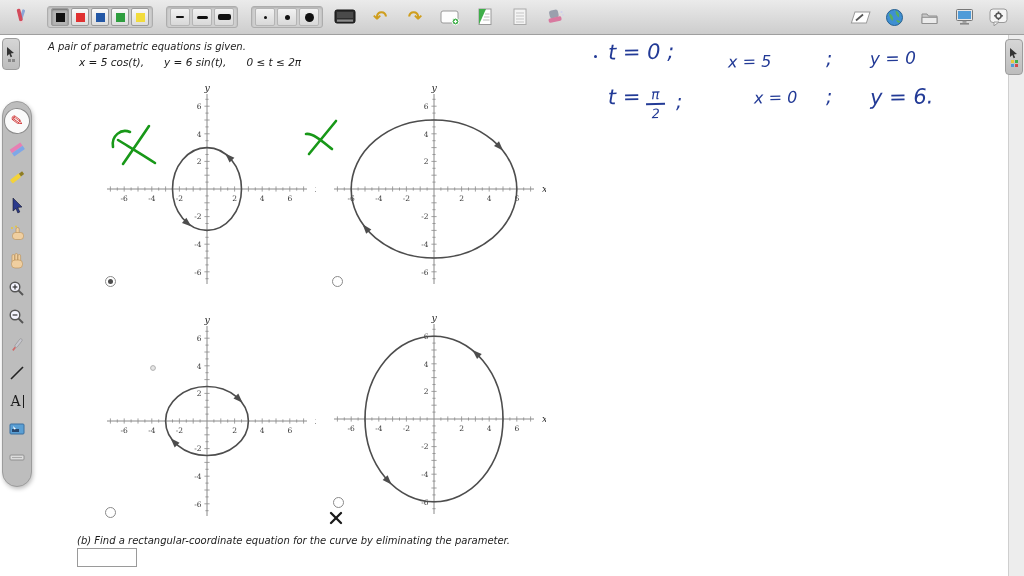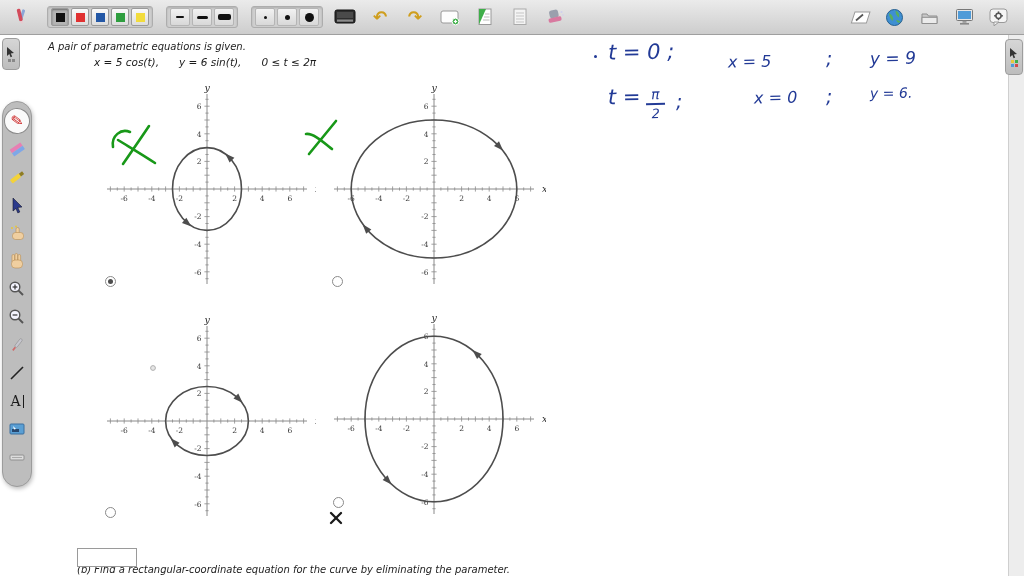--- a/index.html
+++ b/index.html
@@ -329,48 +329,48 @@
         </div>
         <div class="tool">
           <svg width="18" height="18">
             <rect x="2" y="7" width="14" height="5" rx="1" fill="#dcdcdc" stroke="#909090"></rect>
             <line x1="4" y1="9.5" x2="14" y2="9.5" stroke="#aaa"></line>
           </svg>
         </div>
       </div>
 
     <div class="ptext" style="left:48px;top:6px;">A pair of parametric equations is given.</div>
-    <div class="eq" style="left:94px;top:21px;text-align:center;">
+    <div class="eq" style="left:79px;top:21px;text-align:center;">
       <span>x = 5 cos(t),</span><span>y = 6 sin(t),</span><span>0 ≤ t ≤ 2π</span>
     </div>
 
     <div class="radio checked" id="radio-A" style="left:105px;top:241px;"></div>
     <div class="radio" id="radio-B" style="left:332px;top:241px;"></div>
     <div class="radio" id="radio-C" style="left:105px;top:472px;"></div>
     <div class="radio" id="radio-D" style="left:333px;top:462px;"></div>
 
-    <div class="ptext" style="left:77px;top:500px;margin-top:29px;">(b) Find a rectangular-coordinate equation for the curve by eliminating the parameter.</div>
+    <div class="ptext" style="left:77px;top:500px;">(b) Find a rectangular-coordinate equation for the curve by eliminating the parameter.</div>
     <input class="answer-box" value="" style="">
 
     <div class="inkdot" style="left: 594px; top: 20px; background: rgb(34, 58, 150);"></div>
     <span class="ink" style="left: 608px; top: 5px; font-size: 21px; color: rgb(34, 58, 150);">t = 0 ;</span>
     <span class="ink" style="left: 728px; top: 17px; font-size: 16px; color: rgb(34, 58, 150);">x = 5</span>
     <span class="ink" style="left: 826px; top: 12px; font-size: 19px; color: rgb(34, 58, 150);">;</span>
-    <span class="ink" style="left: 870px; top: 13px; font-size: 17px; color: rgb(34, 58, 150);">y = 9</span>
+    <span class="ink" style="left: 870px; top: 13px; font-size: 17px; color: rgb(34, 58, 150);">y = 0</span>
 
     <span class="ink" style="left: 608px; top: 50px; font-size: 21px; color: rgb(34, 58, 150);">t =</span>
     <span class="frac ink-frac" style="left:646px;top:51px;">
       <span class="ink-frac-num" style="font-size: 14px; font-style: italic; color: rgb(34, 58, 150);">π</span>
       <span class="bar" style="background: rgb(34, 58, 150);"></span>
       <span class="ink-frac-den" style="font-size: 13px; font-style: italic; color: rgb(34, 58, 150);">2</span>
     </span>
     <span class="ink" style="left: 676px; top: 55px; font-size: 19px; color: rgb(34, 58, 150);">;</span>
     <span class="ink" style="left: 754px; top: 53px; font-size: 16px; color: rgb(34, 58, 150);">x = 0</span>
     <span class="ink" style="left: 826px; top: 50px; font-size: 19px; color: rgb(34, 58, 150);">;</span>
-    <span class="ink" style="left: 870px; top: 50px; font-size: 14px; color: rgb(34, 58, 150);">y = 6.</span>
+    <span class="ink" style="left: 870px; top: 50px; font-size: 21px; color: rgb(34, 58, 150);">y = 6.</span>
 
     <svg class="overlay" width="1024" height="541">
       <g fill="none" stroke-linecap="round" stroke-width="2.6">
         <path class="green-ink" d="M 149,91 C 141,103 132,116 123,129" stroke="#189818"></path>
         <path class="green-ink" d="M 113,112 C 111,101 121,93 130,97" stroke="#189818"></path>
         <path class="green-ink" d="M 118,105 C 131,113 143,120 155,128" stroke="#189818"></path>
         <path class="green-ink" d="M 336,86 C 327,97 318,108 309,119" stroke="#189818"></path>
         <path class="green-ink" d="M 306,99 C 313,98 322,106 332,114" stroke="#189818"></path>
       </g>
       <g stroke="#1a1a1a" stroke-width="2.3" stroke-linecap="round">

